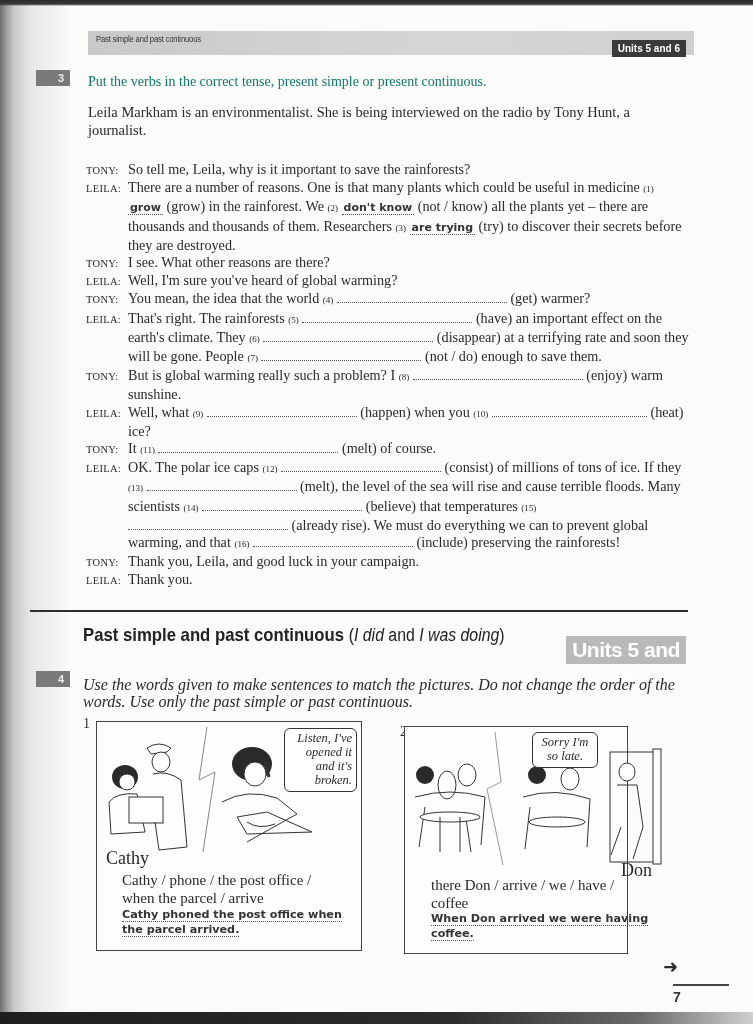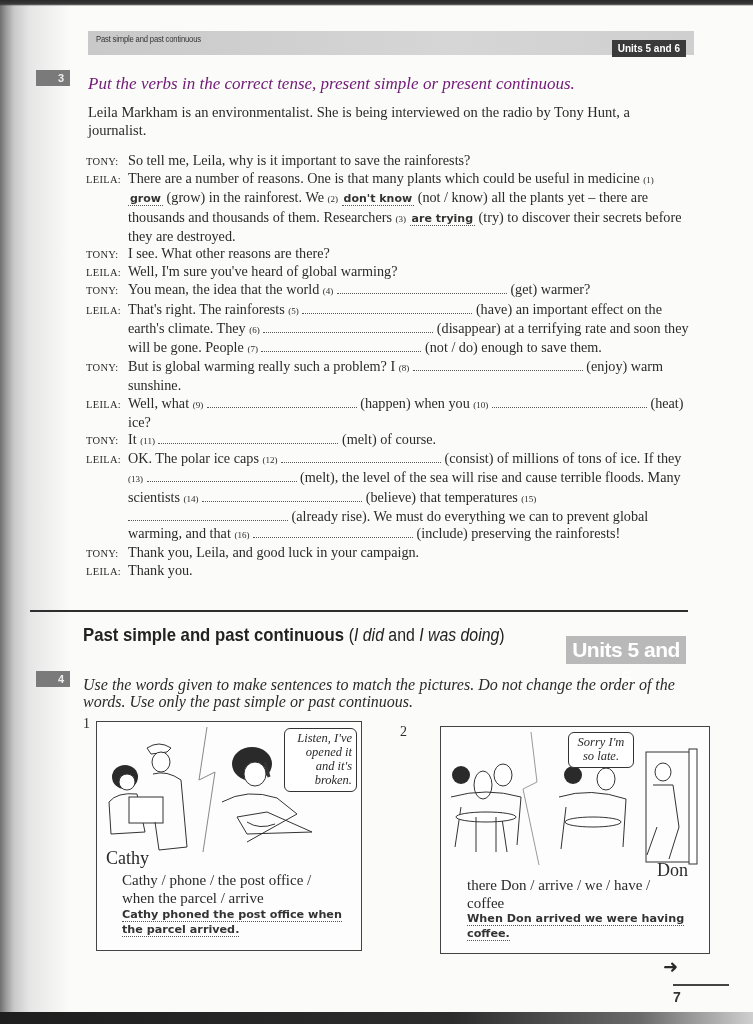--- a/index.html
+++ b/index.html
@@ -24,25 +24,25 @@
   .run-header-title { position: absolute; left: 8px; top: 3px; font-family: "Liberation Sans", sans-serif;
     font-size: 9px; color: #333; letter-spacing: -0.2px; transform: scaleX(0.85); transform-origin: left; }
   .run-header-badge { position: absolute; right: 8px; top: 9px; height: 17px; padding: 0 6px;
     background: #3a3a3a; color: #fff; font-family: "Liberation Sans", sans-serif; font-weight: bold;
     font-size: 10px; line-height: 17px; }
 
   
   .ex-num { position: absolute; left: 36px; width: 34px; height: 16px; background: #7a7a7a;
     color: #eee; font-family: "Liberation Sans", sans-serif; font-weight: bold; font-size: 11px;
     text-align: right; padding-right: 6px; line-height: 16px; }
-  .instruction { position: absolute; left: 88px; font-style: italic; font-size: 17px; color: #701a75; }
+  .instruction { position: absolute; left: 88px; font-size: 14px; color: #0f766e; }
   .intro { position: absolute; left: 88px; top: 103px; width: 600px; font-size: 14.5px; line-height: 18px; }
 
   
-  .dialogue { position: absolute; left: 86px; top: 152px; width: 606px; }
+  .dialogue { position: absolute; left: 86px; top: 161px; width: 606px; }
   .line { display: flex; font-size: 14.2px; line-height: 17.2px; }
   .speaker { width: 42px; flex: none; font-size: 10.5px; letter-spacing: 0.3px; padding-top: 1px; }
   .speech { flex: 1; }
   .num { font-size: 9px; }
   .blank { display: inline-block; border-bottom: 1px dotted #555; height: 12px; vertical-align: baseline; }
   .ans { font-family: "DejaVu Sans", sans-serif; font-size: 11px; font-weight: bold; color: #333;
     border-bottom: 1px dotted #555; padding: 0 2px; }
 
   .divider { position: absolute; left: 30px; top: 610px; width: 658px; height: 1.5px; background: #2e2e2e; }
 
@@ -245,21 +245,21 @@
     <div>Cathy / phone / the post office /</div>
     <div>when the parcel / arrive</div>
   </div>
   <div class="answer-line" style="left:25px;top:185px;width:230px">
     <div><span>Cathy phoned the post office when</span></div>
     <div><span>the parcel arrived.</span></div>
   </div>
 </div>
 
 <span class="pic-num" style="left:400px;top:724px">2</span>
-<div class="pic-box" style="left:440px;top:726px;width:270px;height:228px">
+<div class="pic-box" style="left:404px;top:726px;width:224px;height:228px">
   <svg width="270" height="140" style="position:absolute;left:0;top:0">
     <path d="M90 5 L96 55 L82 62 L98 138" stroke="#999" stroke-width="1" fill="none"></path>
 
     <ellipse cx="20" cy="48" rx="9" ry="9" fill="#2a2a2a"></ellipse>
     <ellipse cx="62" cy="48" rx="9" ry="11" fill="#fff" stroke="#333"></ellipse>
     <ellipse cx="42" cy="58" rx="9" ry="14" fill="#fff" stroke="#333"></ellipse>
     <path d="M10 70 Q45 60 80 70 L76 118 M20 80 L14 120 M60 85 L66 125" fill="none" stroke="#333"></path>
     <ellipse cx="45" cy="90" rx="30" ry="5" fill="#fff" stroke="#333"></ellipse>
     <path d="M35 90 L35 125 M55 90 L55 125" stroke="#333"></path>
 

